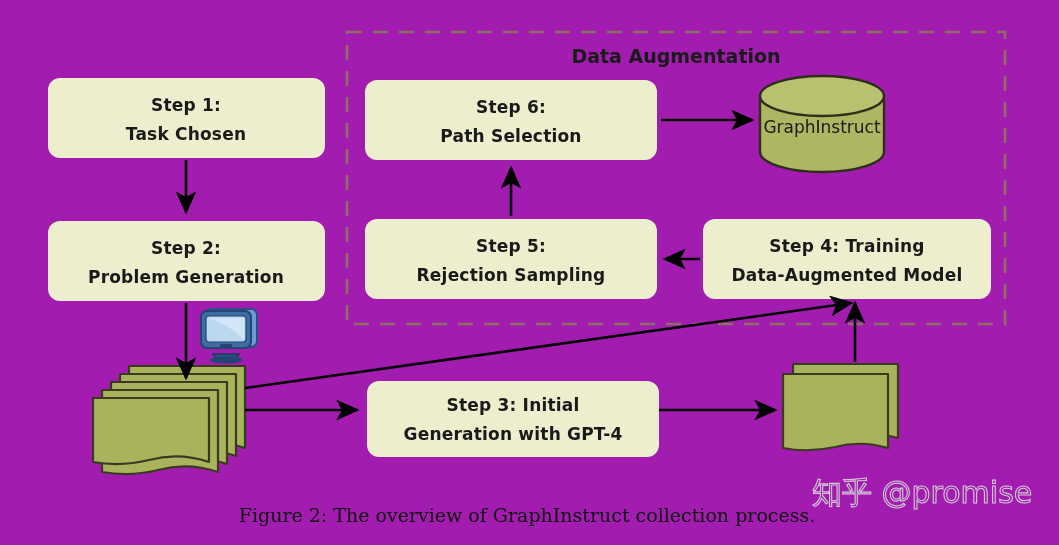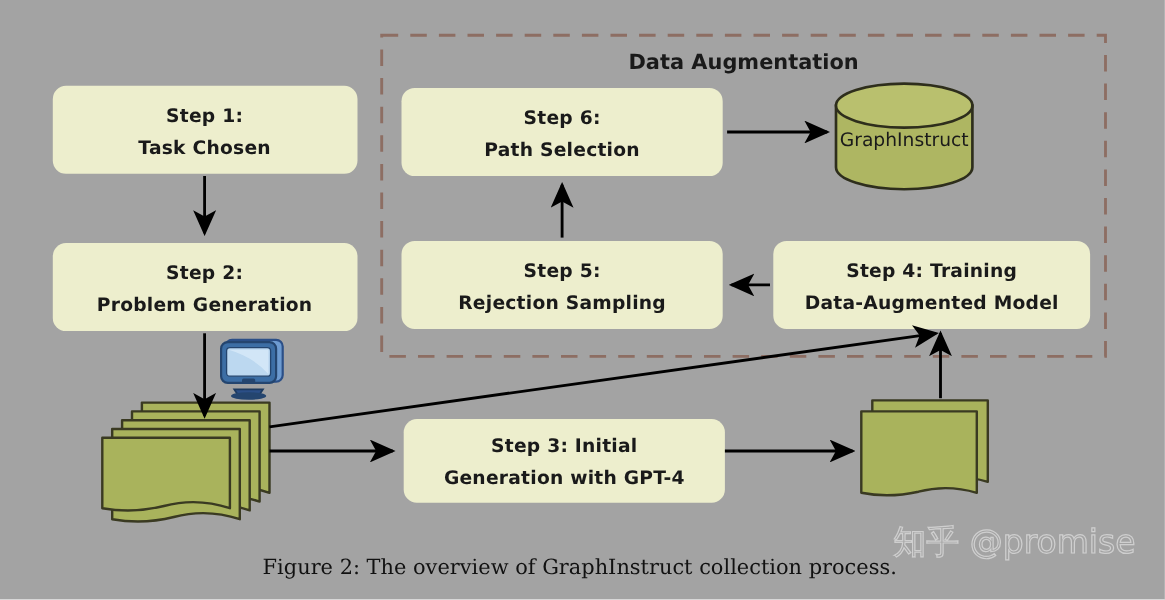--- a/index.html
+++ b/index.html
@@ -7,21 +7,21 @@
     padding: 0;
     background: #ffffff;
   }
   body {
     font-family: "DejaVu Sans", sans-serif;
   }
   #page {
     position: relative;
     width: 1059px;
     height: 545px;
-    background: #a3a3a3;
+    background: #a21caf;
     overflow: hidden;
   }
   #diagram {
     position: absolute;
     left: 0;
     top: 0;
     width: 1059px;
     height: 545px;
   }
   .box-label {

